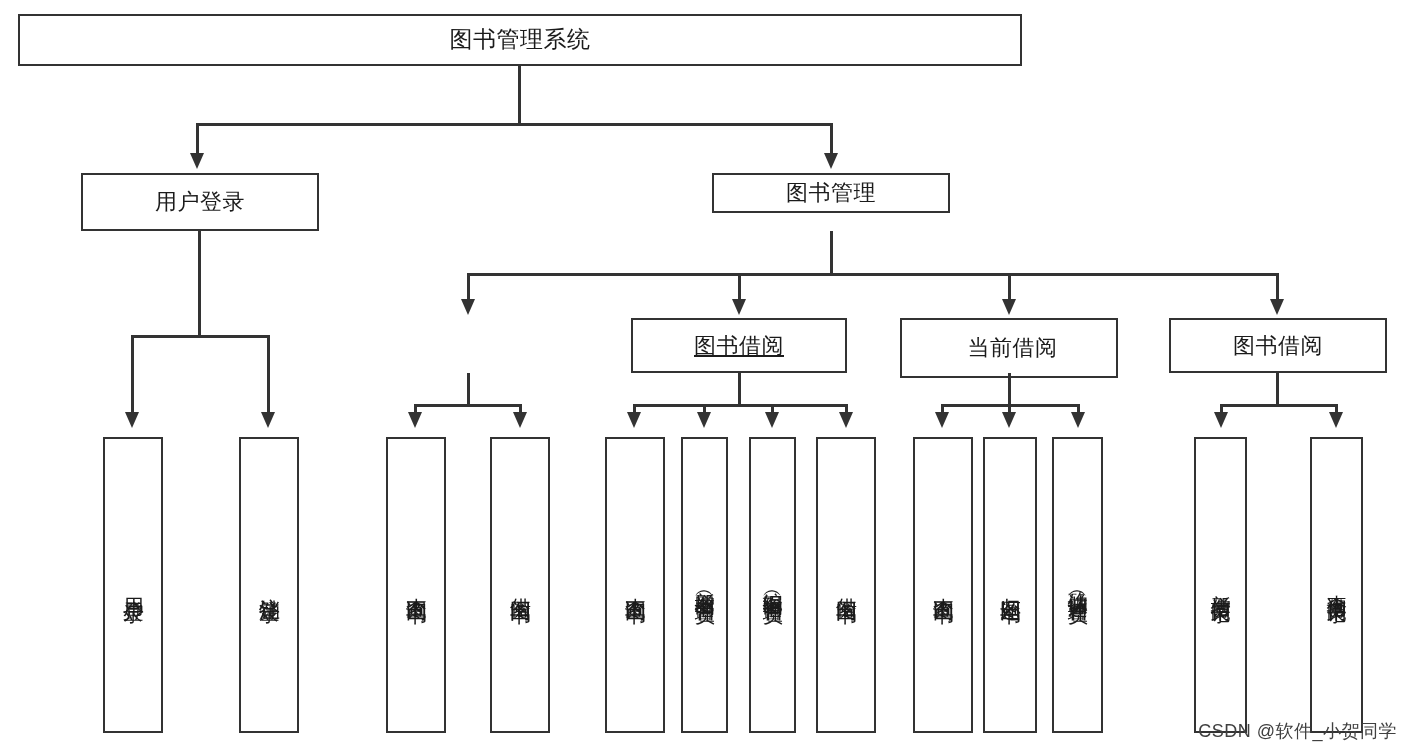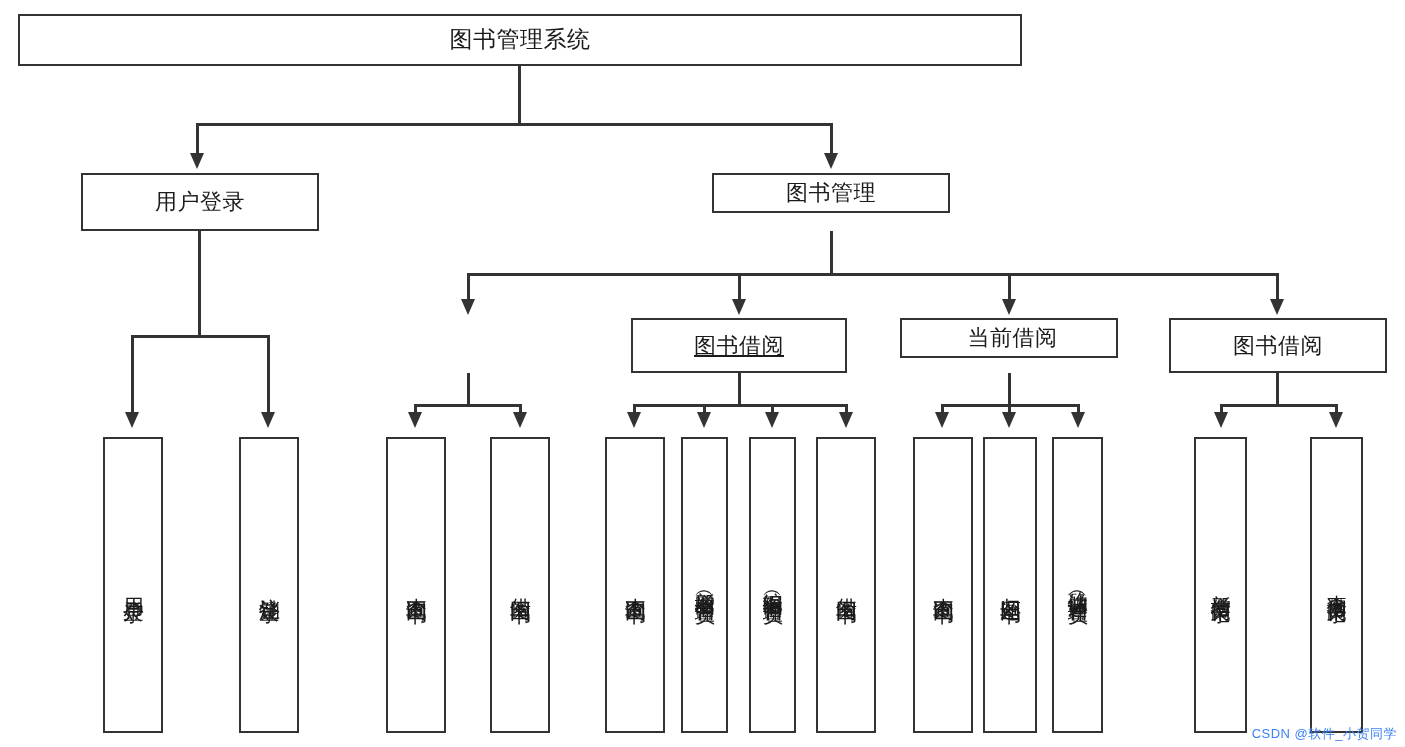--- a/index.html
+++ b/index.html
@@ -69,22 +69,22 @@
     height: 0;
     border-left: 7px solid transparent;
     border-right: 7px solid transparent;
     border-top: 16px solid #333333;
   }
   
   #watermark {
     position: absolute;
     right: 8px;
     bottom: 4px;
-    font-size: 13px;
-    color: #3b82f6;
+    font-size: 18px;
+    color: #404040;
     letter-spacing: 0.5px;
     white-space: nowrap;
     pointer-events: none;
   }
 </style>
 </head>
 <body>
 
 <div id="canvas">
 
@@ -123,21 +123,21 @@
   <div class="vline" style="left:738px; top:273px; width:3px; height:28px;"></div>
   <div class="arrow" style="left:732px; top:299px;"></div>
   <div class="vline" style="left:1008px; top:273px; width:3px; height:28px;"></div>
   <div class="arrow" style="left:1002px; top:299px;"></div>
   <div class="vline" style="left:1276px; top:273px; width:3px; height:28px;"></div>
   <div class="arrow" style="left:1270px; top:299px;"></div>
 
   <div class="node h" style="left:631px; top:318px; width:216px; height:55px;text-decoration:underline;">
     <span class="lbl">图书借阅</span>
   </div>
-  <div class="node h" style="left:900px; top:318px; width:218px; height:40px;padding-left:7px;">
+  <div class="node h" style="left:900px; top:318px; width:218px; height:60px;padding-left:7px;">
     <span class="lbl">当前借阅</span>
   </div>
   <div class="node h" style="left:1169px; top:318px; width:218px; height:55px;">
     <span class="lbl">图书借阅</span>
   </div>
 
   <div class="vline" style="left:467px; top:373px; width:3px; height:33px;"></div>
   <div class="hline" style="left:414px; top:404px; width:108px; height:3px;"></div>
   <div class="vline" style="left:414px; top:404px; width:3px; height:12px;"></div>
   <div class="arrow" style="left:408px; top:412px;"></div>

